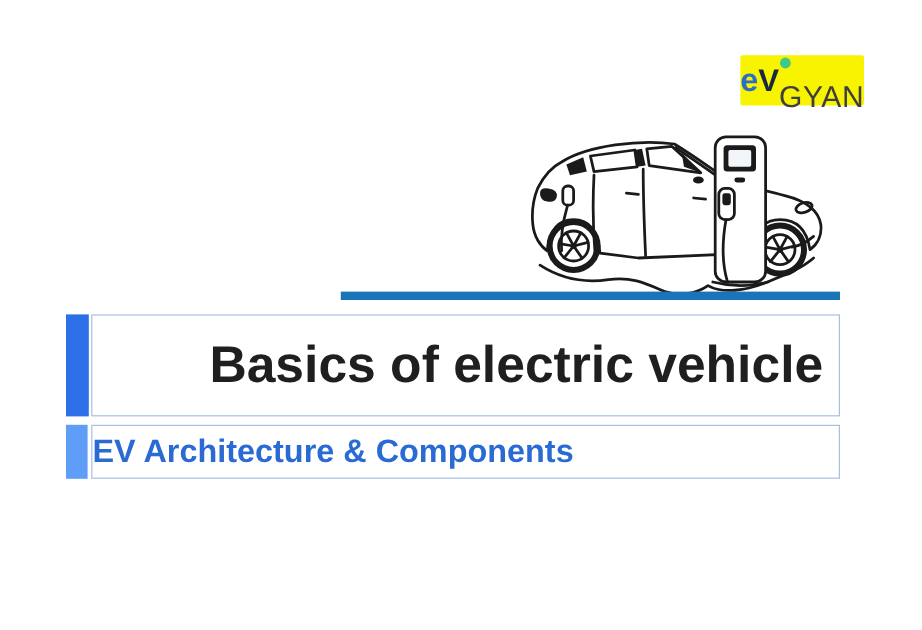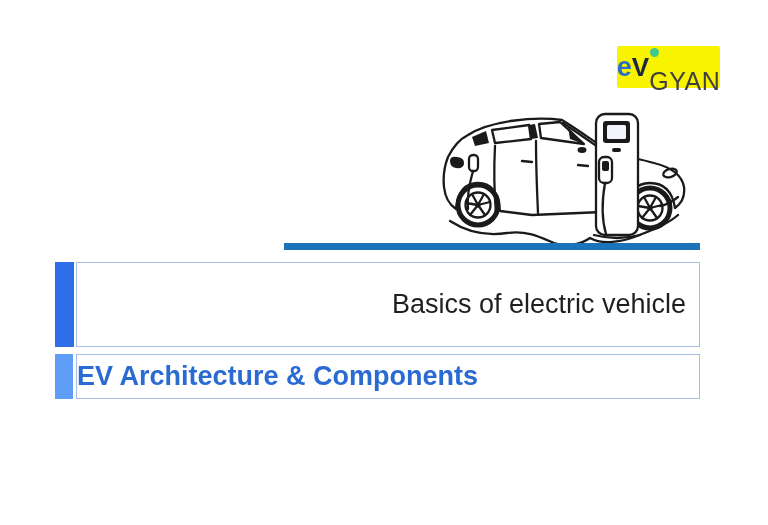--- a/index.html
+++ b/index.html
@@ -65,22 +65,22 @@
     width: 624px; height: 85px;
     background: #ffffff;
     border: 1px solid var(--box-border, #a7bee4);
     box-sizing: border-box;
     text-align: right;
   }
   .title-text {
     display: block;
     padding-right: 13px;
     line-height: 83px;
-    font-size: 27px;
-    font-weight: normal;
+    font-size: 43px;
+    font-weight: bold;
     color: var(--title-text, #1f1f1f);
     white-space: nowrap;
   }
 
   
   .subtitle-accent {
     position: absolute;
     left: 55px; top: 354px;
     width: 18px; height: 45px;
     background: var(--subtitle-accent, #5f9df6);

